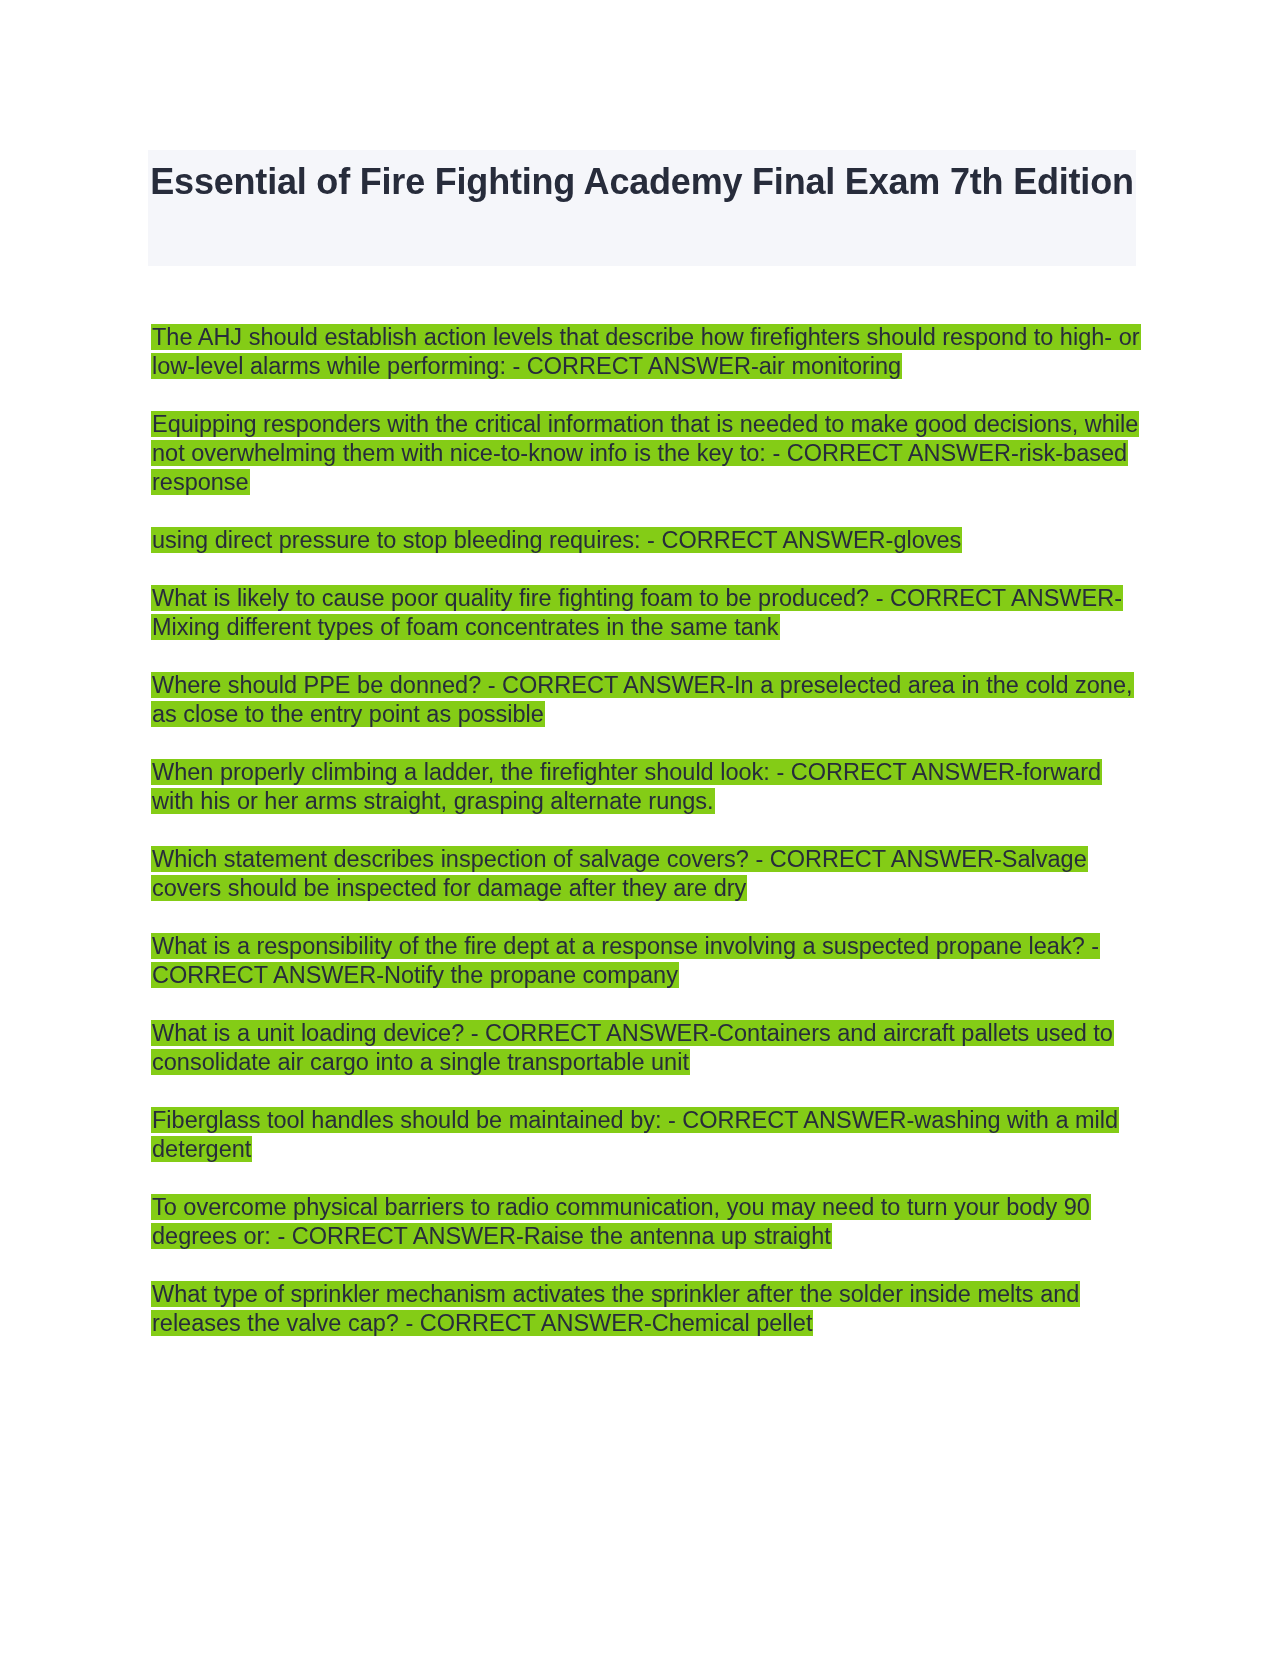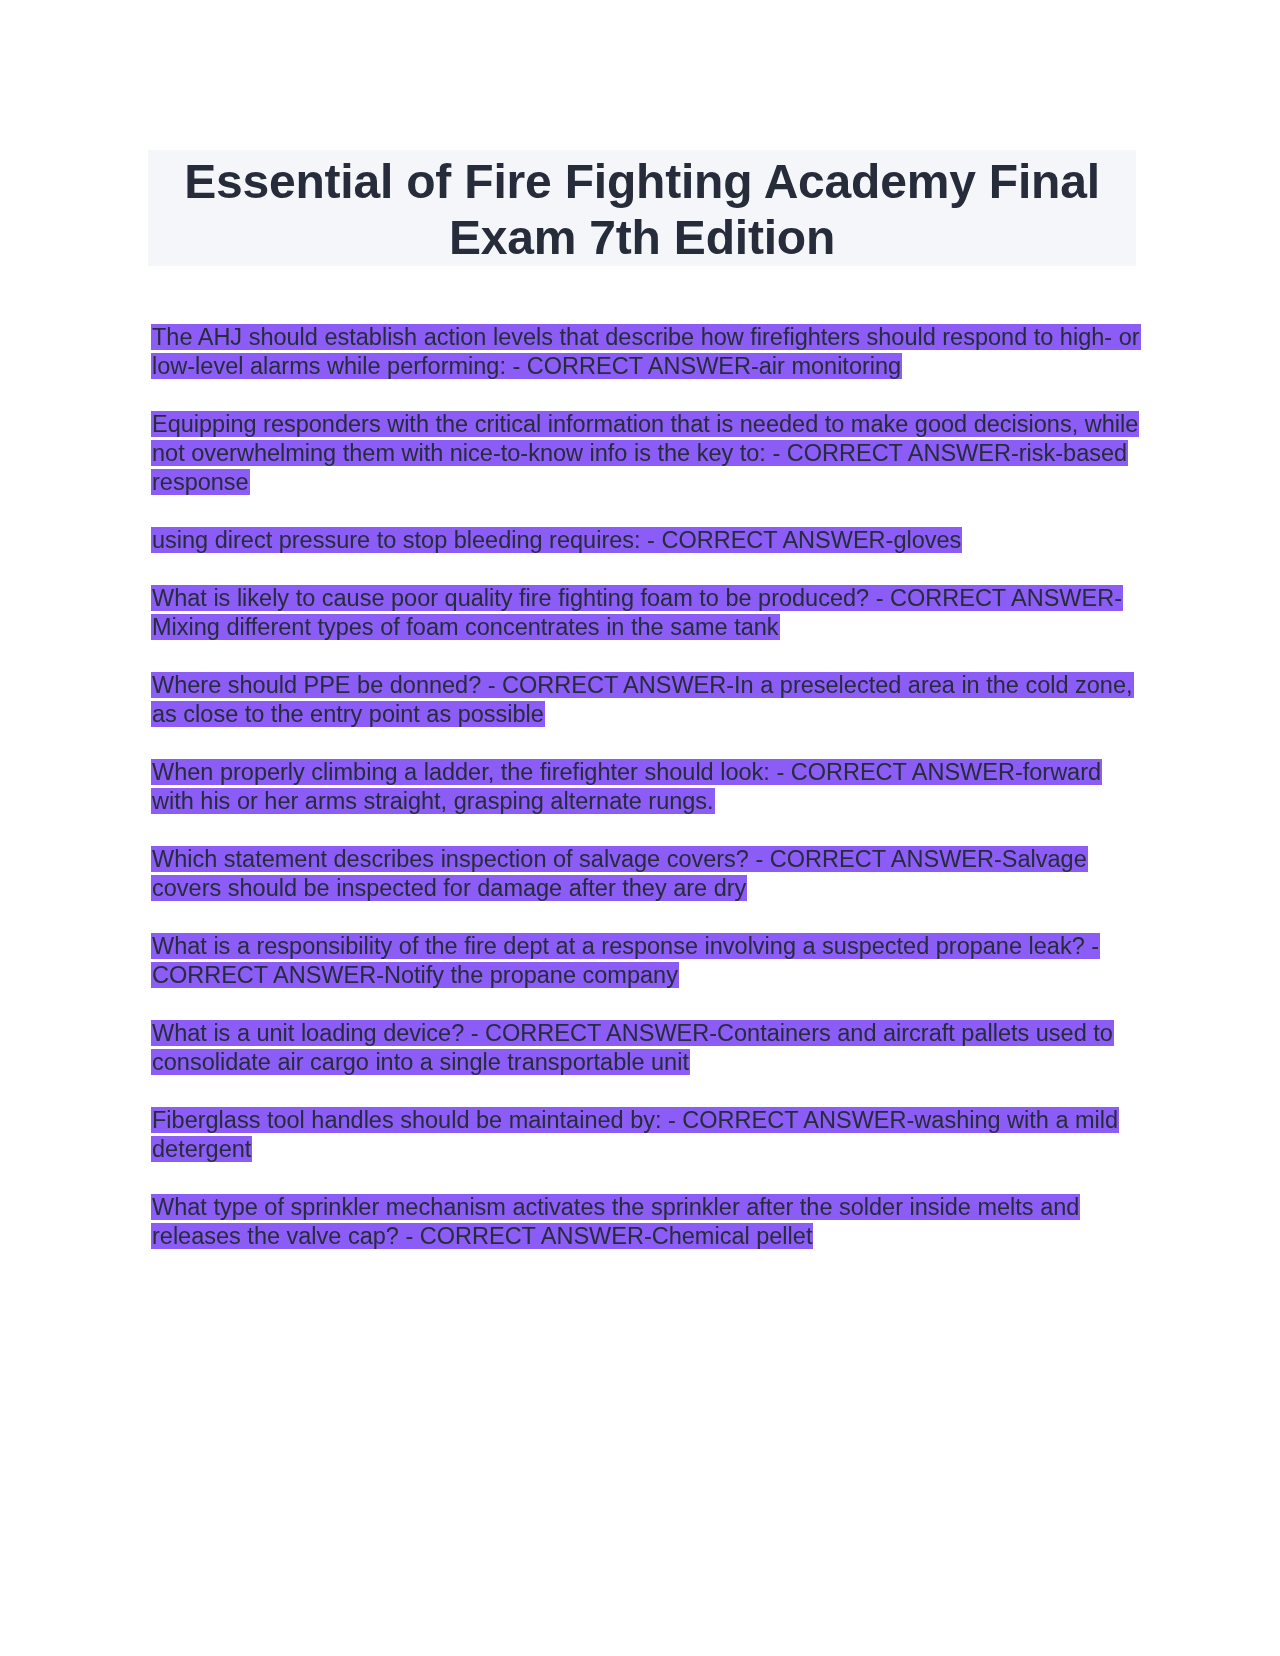--- a/index.html
+++ b/index.html
@@ -28,39 +28,39 @@
       top: 150px;
       width: 988px;
       height: 116px;
       background: #f5f6fa;
       text-align: center;
     }
     .title {
       margin: 0;
       padding-top: 4px;
       font-weight: bold;
-      font-size: 48px;
+      font-size: 36px;
       line-height: 56px;
       color: #272c3b;
       letter-spacing: -0.2px;
     }
     .qa-list {
       position: absolute;
       left: 151px;
       top: 323px;
       width: 990px;
     }
     .qa {
       margin: 0 0 29px 0;
       font-size: 23.5px;
       line-height: 29px;
       color: #272c3b;
     }
     .qa span.hl {
-      background: #8b5cf6;
+      background: #84cc16;
       box-decoration-break: clone;
       -webkit-box-decoration-break: clone;
       padding: 0 1px;
     }
   </style>
 </head>
 <body>
 
 <div class="page">
   <div class="title-block">
@@ -71,15 +71,16 @@
     <p class="qa"><span class="hl">The AHJ should establish action levels that describe how firefighters should respond to high- or low-level alarms while performing: - CORRECT ANSWER-air monitoring</span></p>
     <p class="qa"><span class="hl">Equipping responders with the critical information that is needed to make good decisions, while not overwhelming them with nice-to-know info is the key to: - CORRECT ANSWER-risk-based response</span></p>
     <p class="qa"><span class="hl">using direct pressure to stop bleeding requires: - CORRECT ANSWER-gloves</span></p>
     <p class="qa"><span class="hl">What is likely to cause poor quality fire fighting foam to be produced? - CORRECT ANSWER-Mixing different types of foam concentrates in the same tank</span></p>
     <p class="qa"><span class="hl">Where should PPE be donned? - CORRECT ANSWER-In a preselected area in the cold zone, as close to the entry point as possible</span></p>
     <p class="qa"><span class="hl">When properly climbing a ladder, the firefighter should look: - CORRECT ANSWER-forward with his or her arms straight, grasping alternate rungs.</span></p>
     <p class="qa"><span class="hl">Which statement describes inspection of salvage covers? - CORRECT ANSWER-Salvage covers should be inspected for damage after they are dry</span></p>
     <p class="qa"><span class="hl">What is a responsibility of the fire dept at a response involving a suspected propane leak? - CORRECT ANSWER-Notify the propane company</span></p>
     <p class="qa"><span class="hl">What is a unit loading device? - CORRECT ANSWER-Containers and aircraft pallets used to consolidate air cargo into a single transportable unit</span></p>
     <p class="qa"><span class="hl">Fiberglass tool handles should be maintained by: - CORRECT ANSWER-washing with a mild detergent</span></p>
+    <p class="qa"><span class="hl">To overcome physical barriers to radio communication, you may need to turn your body 90 degrees or: - CORRECT ANSWER-Raise the antenna up straight</span></p>
     <p class="qa"><span class="hl">What type of sprinkler mechanism activates the sprinkler after the solder inside melts and releases the valve cap? - CORRECT ANSWER-Chemical pellet</span></p>
   </div>
 </div>
 
 </body></html>

